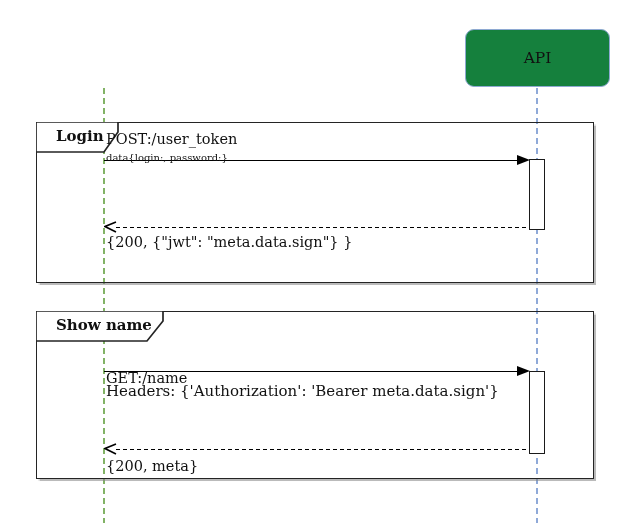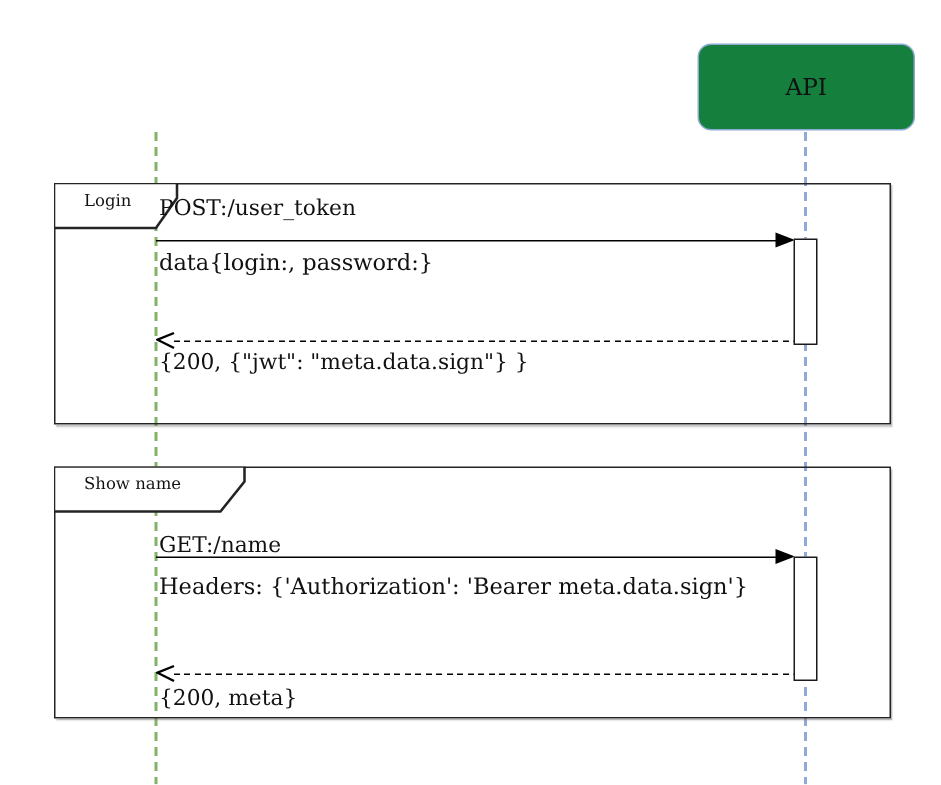--- a/index.html
+++ b/index.html
@@ -38,21 +38,21 @@
     box-sizing:border-box;
     box-shadow:1.5px 1.5px 1px rgba(130,130,130,.55);
     background:transparent;
     z-index:1;
   }
   .frame-1{top:122px;height:161px;}
   .frame-2{top:311px;height:168px;}
   .frame-label-shape{position:absolute;left:-1px;top:-1px;display:block;}
   .frame-label-text{
     position:absolute;left:19px;top:4px;
-    font-size:11px;white-space:nowrap;z-index:3;
+    font-size:15px;white-space:nowrap;z-index:3;font-weight:bold;
   }
   
   .msg-text{
     position:absolute;left:106px;width:424px;
     text-align:left;font-size:14.5px;white-space:nowrap;z-index:2;
   }
   .msg-text.small{font-size:15px;}
   
   .arrow{position:absolute;z-index:2;}
   .shaft-solid{position:absolute;height:1.8px;background:#000000;top:4.6px;}
@@ -90,39 +90,39 @@
     <span class="frame-label-text">Login</span>
   </div>
 
   <div class="msg-text" style="top:131px;">POST:/user_token</div>
 
   <div class="arrow" style="left:104px;top:155px;width:426px;height:11px;">
     <div class="shaft-solid" style="left:0;width:415px;"></div>
     <div class="head-solid"></div>
   </div>
 
-  <div class="msg-text" style="top:166px;font-size:15px;">data{login:, password:}</div>
+  <div class="msg-text" style="top:152px;font-size:10px;">data{login:, password:}</div>
 
   <div class="arrow" style="left:104px;top:222px;width:426px;height:12px;">
     <div class="shaft-dashed" style="left:12px;width:414px;"></div>
     <svg class="head-open" width="14" height="13">
       <polyline points="12,1 1,5.5 12,11" fill="none" stroke="#000" stroke-width="1.6"></polyline>
     </svg>
   </div>
 
   <div class="msg-text" style="top:234px;">{200, {"jwt": "meta.data.sign"} }</div>
 
   <div class="frame frame-2">
     <svg class="frame-label-shape" width="140" height="32">
       <polygon points="0,0 127,0 127,10 111,30 0,30" fill="#ffffff" stroke="#242424" stroke-width="1.7"></polygon>
     </svg>
     <span class="frame-label-text">Show name</span>
   </div>
 
-  <div class="msg-text" style="top:356px;">GET:/name</div>
+  <div class="msg-text" style="top:370px;">GET:/name</div>
 
   <div class="arrow" style="left:104px;top:366px;width:426px;height:11px;">
     <div class="shaft-solid" style="left:0;width:415px;"></div>
     <div class="head-solid"></div>
   </div>
 
   <div class="msg-text small" style="top:382px;">Headers: {'Authorization': 'Bearer meta.data.sign'}</div>
 
   <div class="arrow" style="left:104px;top:444px;width:426px;height:12px;">
     <div class="shaft-dashed" style="left:12px;width:414px;"></div>

